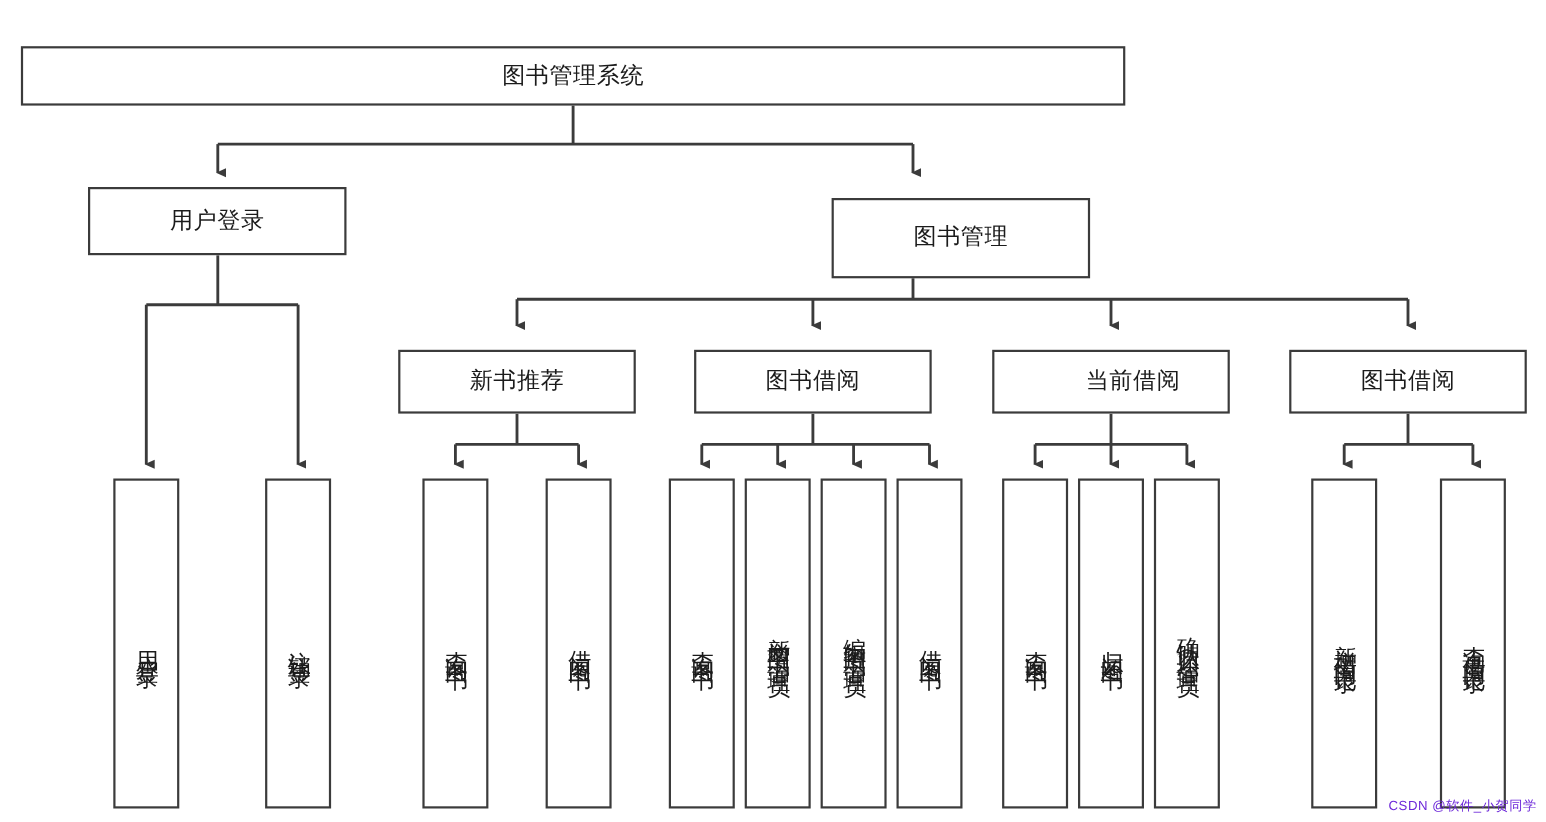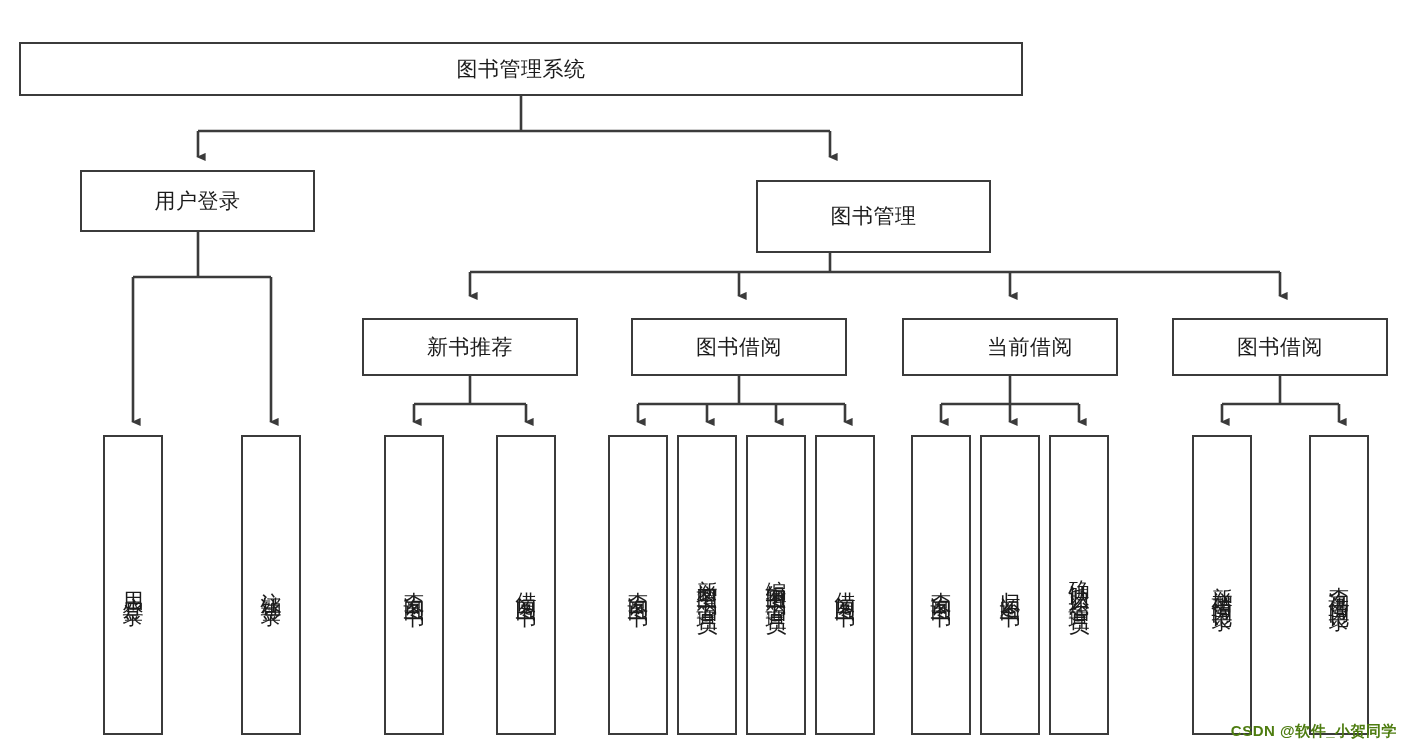--- a/index.html
+++ b/index.html
@@ -55,26 +55,25 @@
   }
   .leaf {
     align-items: center;
     justify-content: center;
     padding: 4px 0;
   }
   .watermark {
     position: absolute;
     right: 8px;
     bottom: 6px;
-    font-size: 15px;
-    color: #4d7c0f;
+    font-size: 12px;
+    color: #6d28d9;
     letter-spacing: 0.5px;
     white-space: nowrap;
     user-select: none;
-    font-weight: bold;
   }
 </style>
 </head>
 <body>
 
 <div id="canvas">
 
   <svg class="connectors" viewBox="0 0 1405 747" xmlns="http://www.w3.org/2000/svg">
     <defs>
       <marker id="arrow" markerWidth="10" markerHeight="10" refX="4.5" refY="7.6" orient="auto" markerUnits="userSpaceOnUse">

